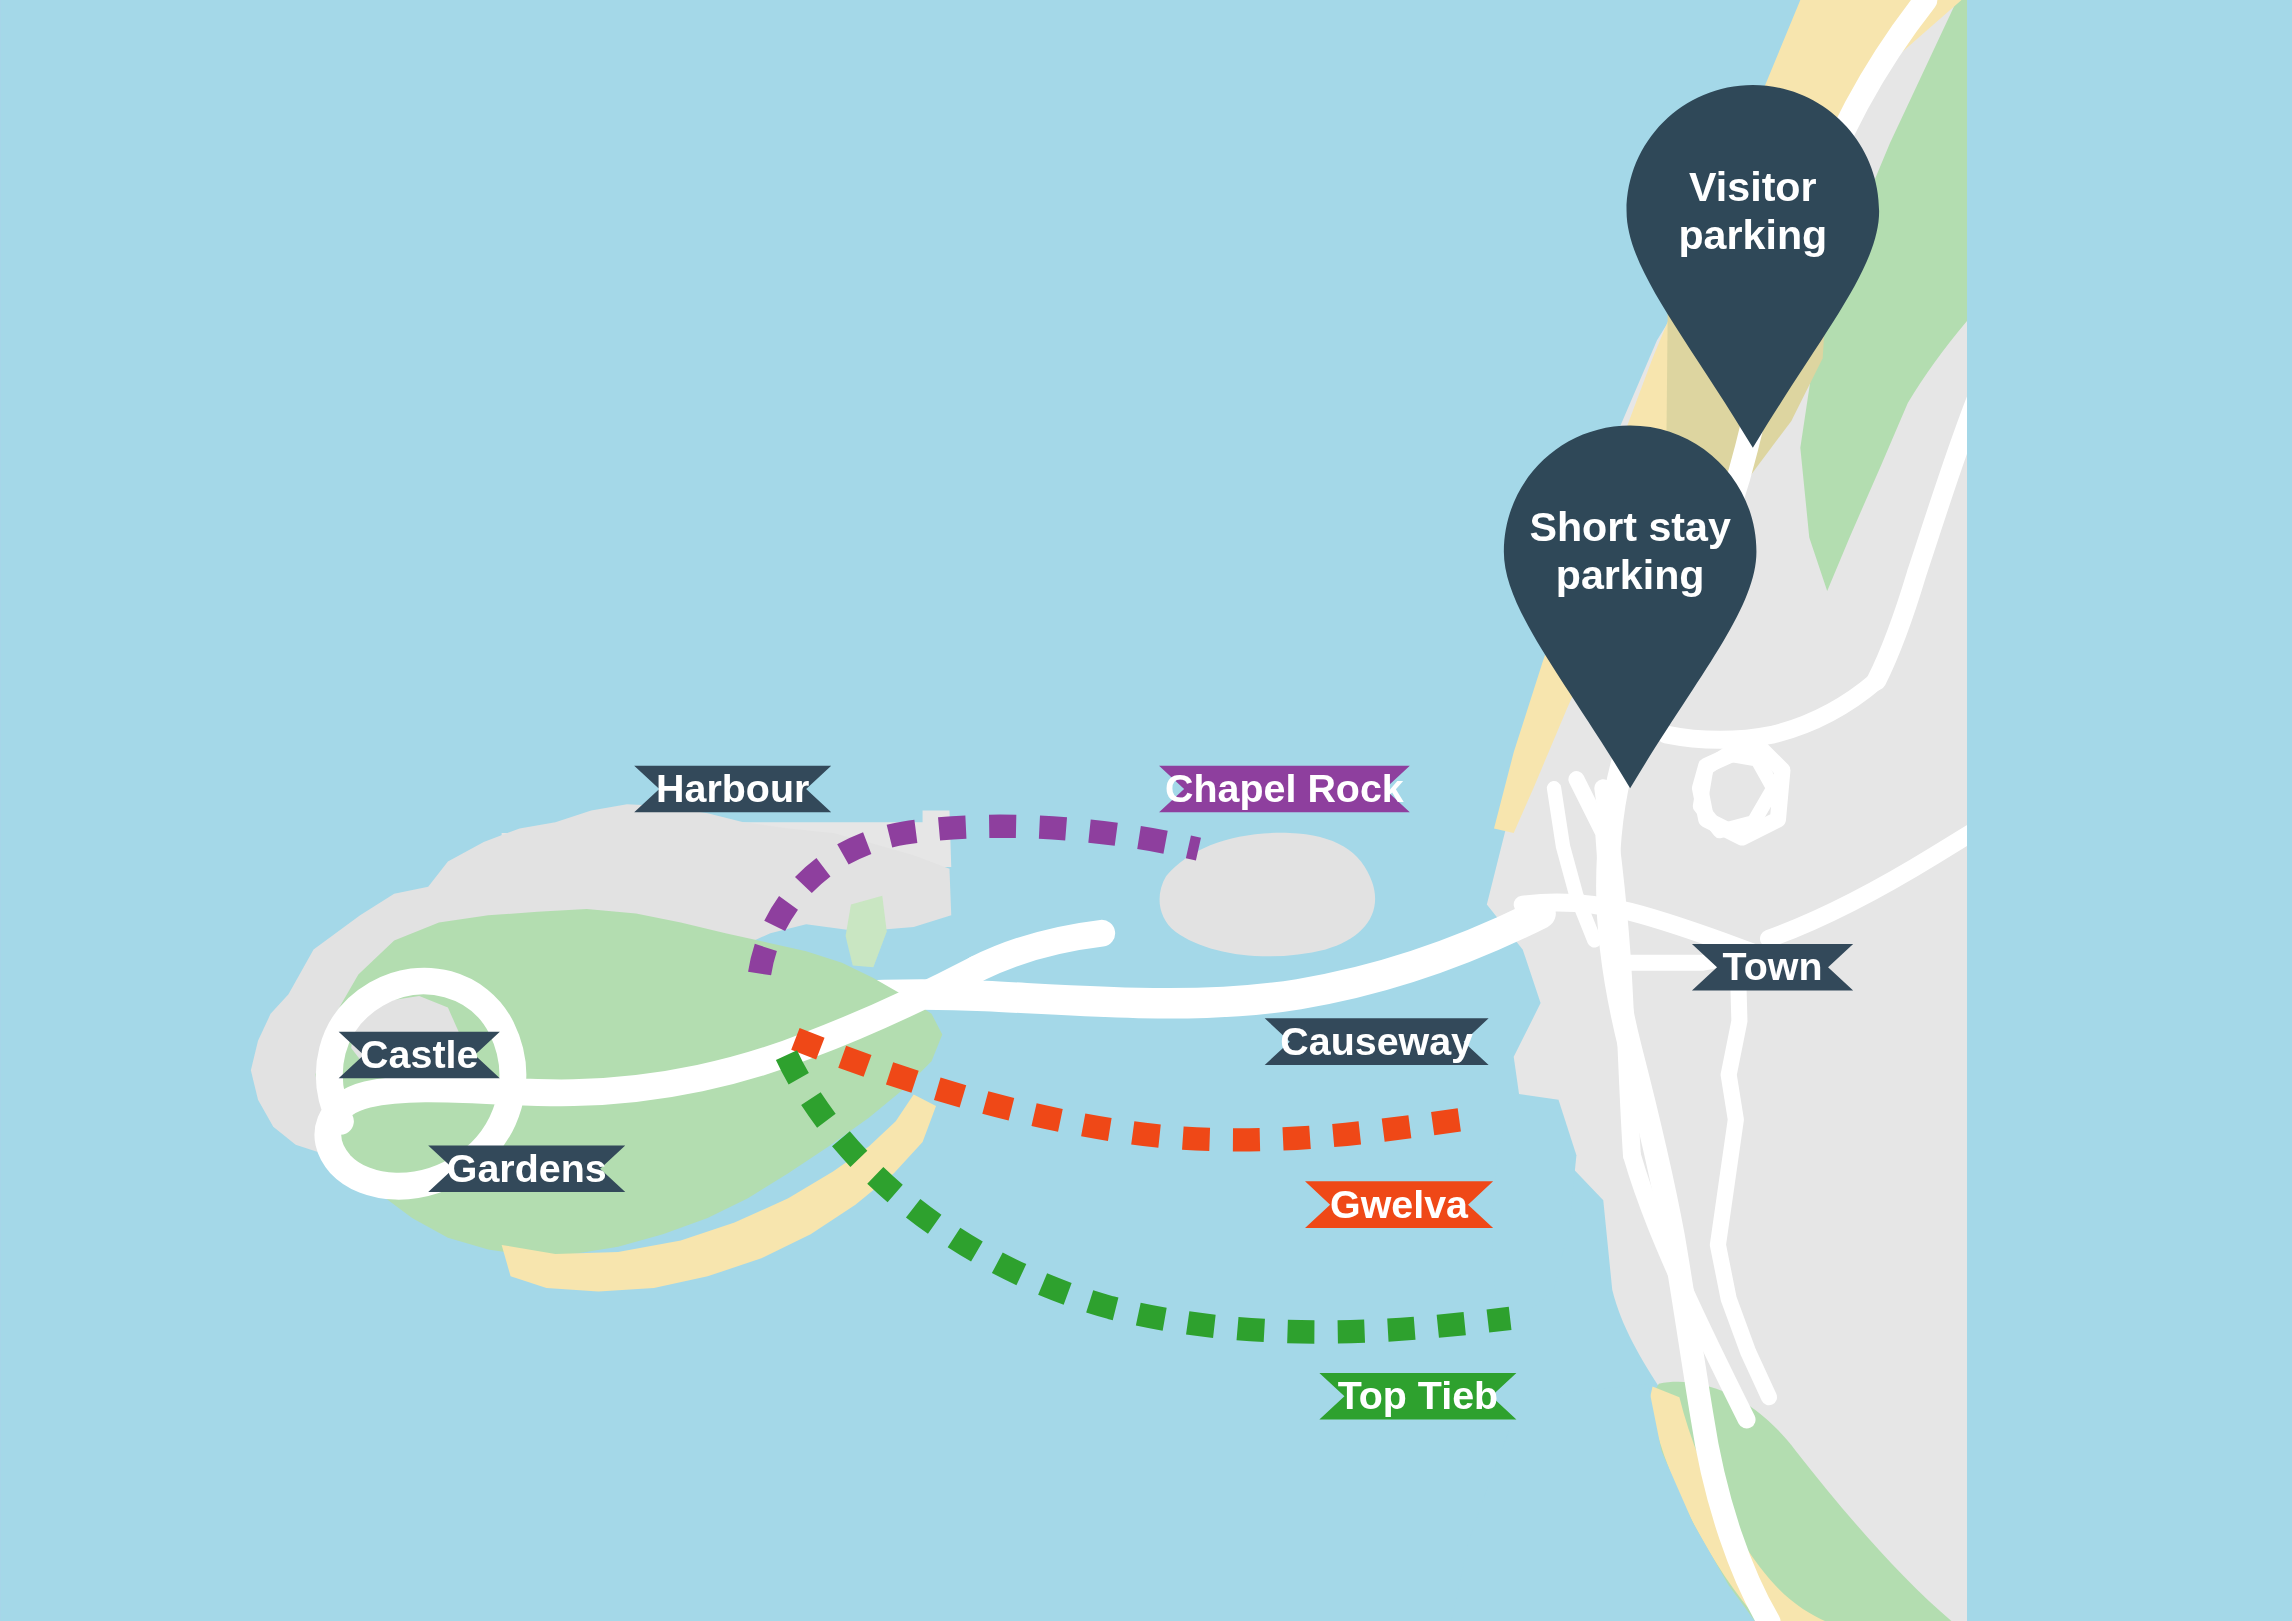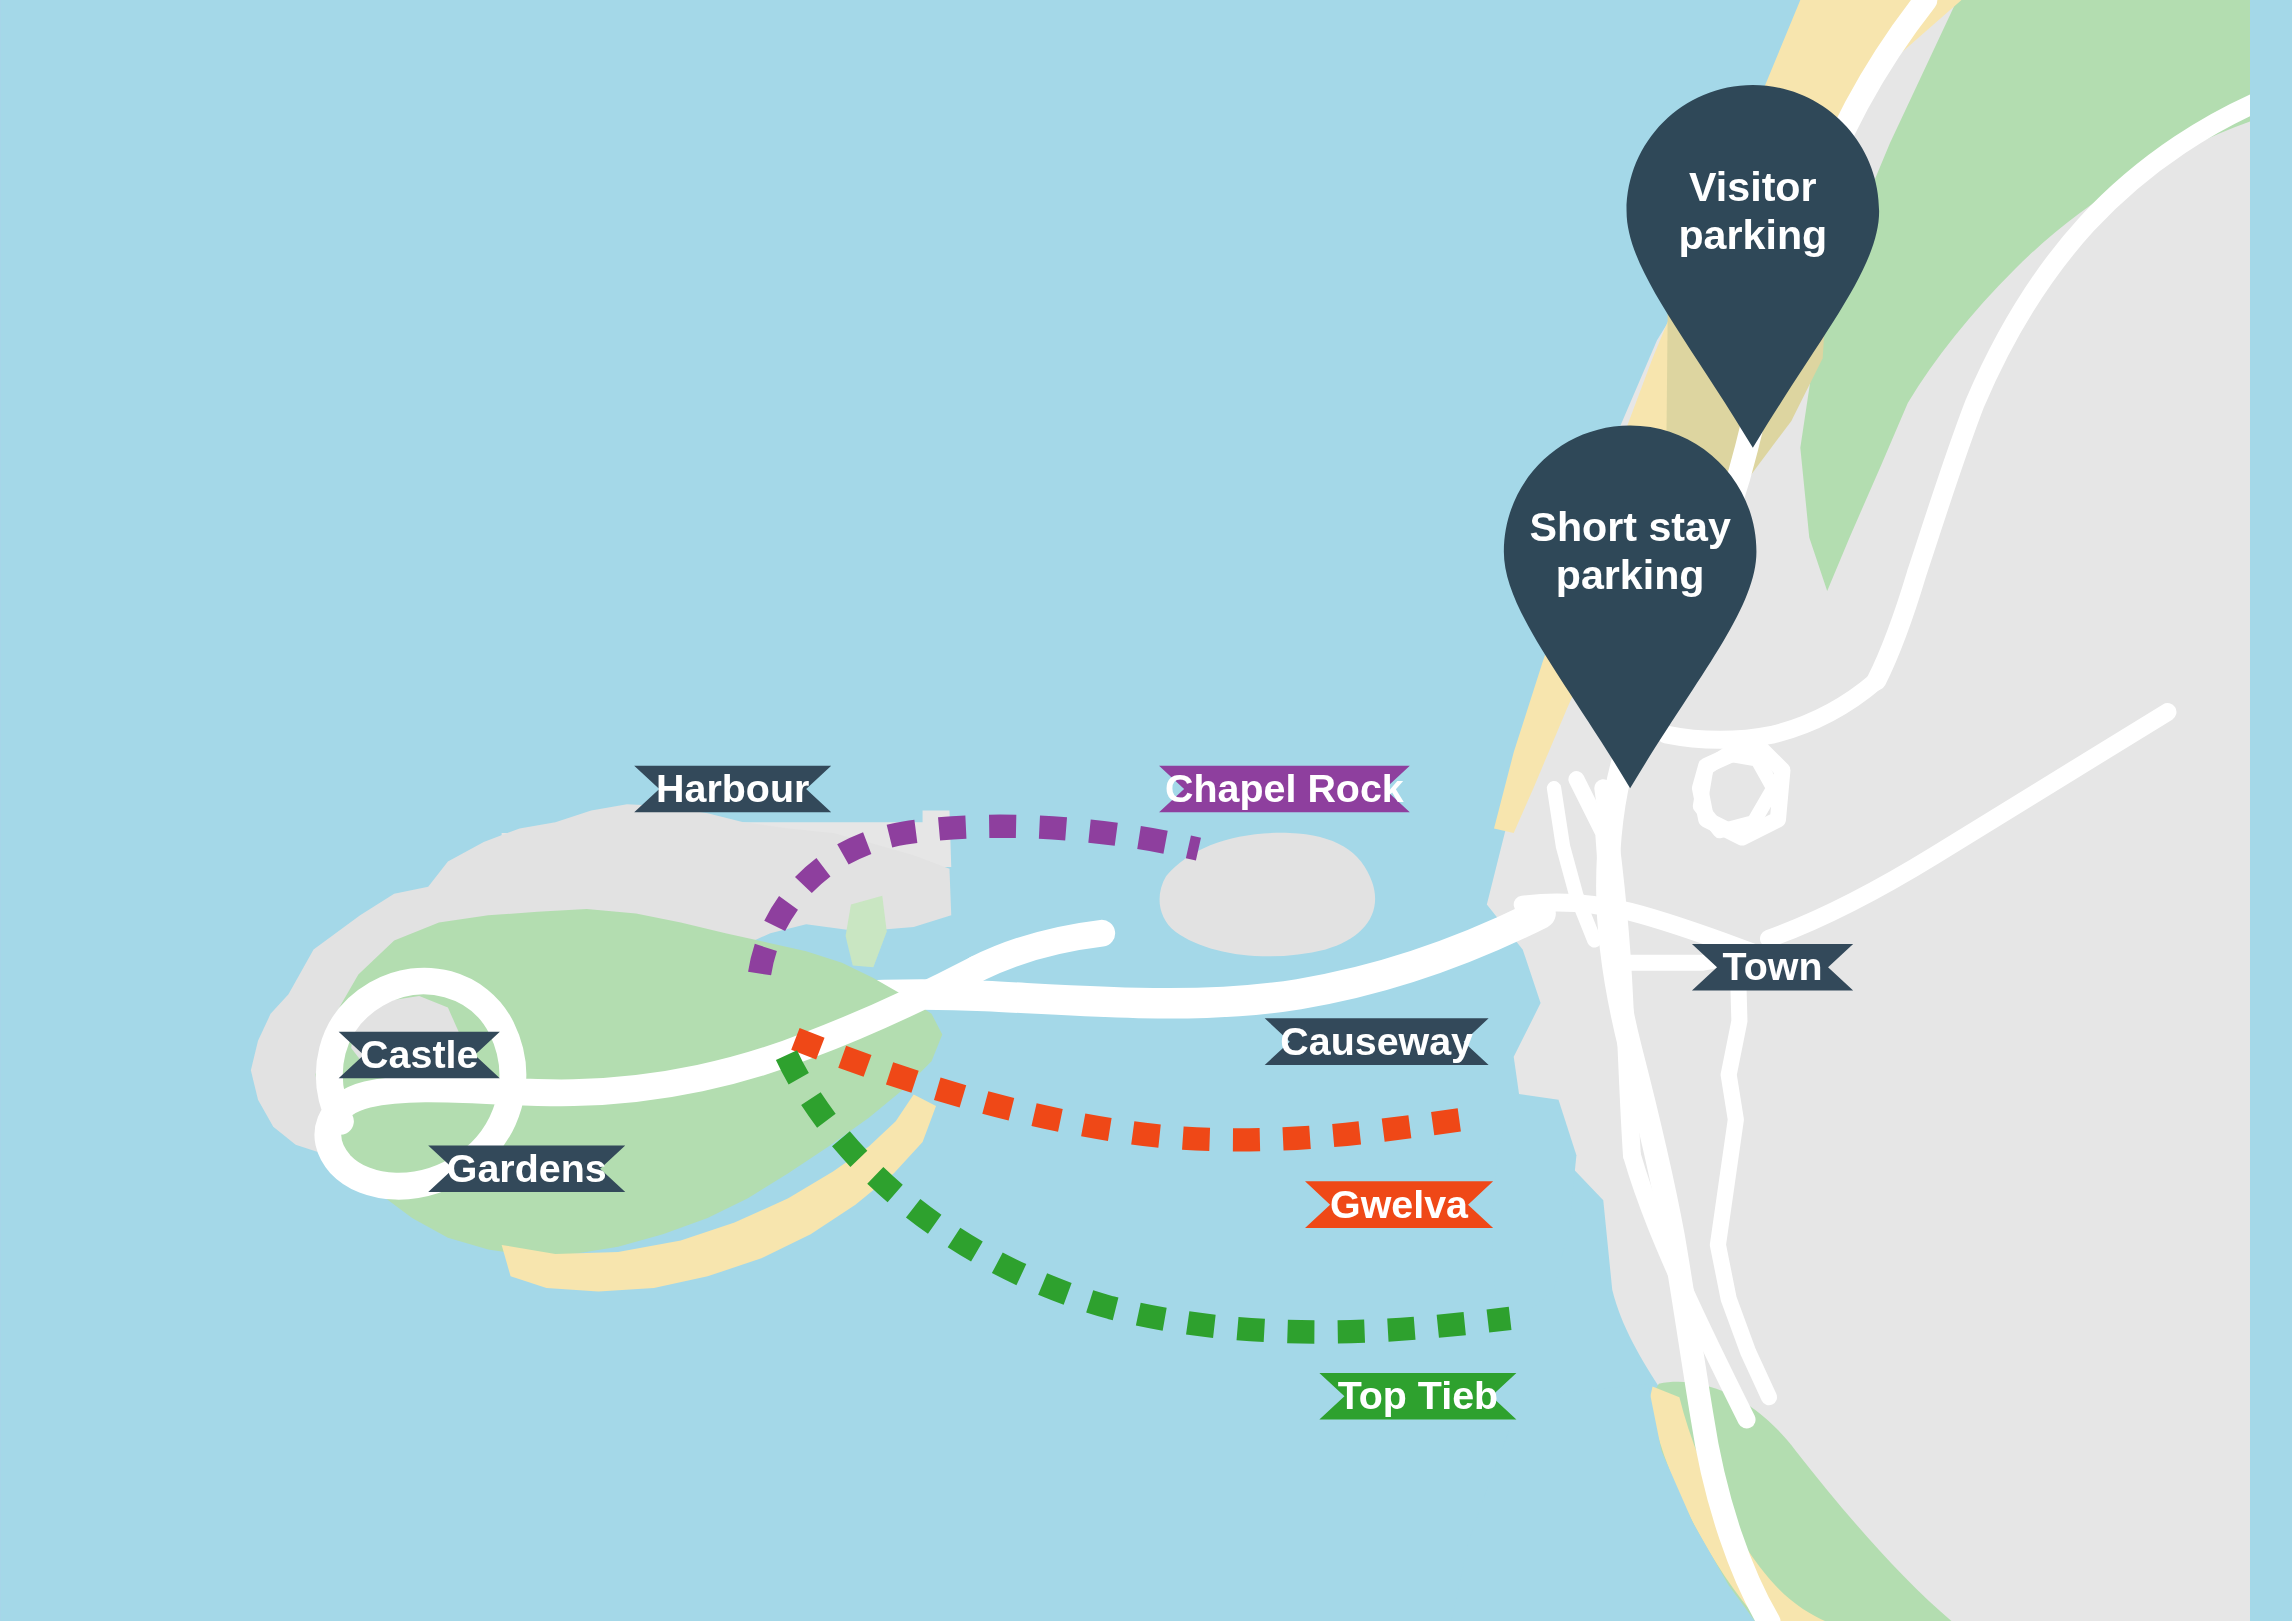--- a/index.html
+++ b/index.html
@@ -5,21 +5,21 @@
   html, body {
     margin: 0;
     padding: 0;
     background: #a4d8e8;
   }
   body {
     font-family: "Liberation Sans", sans-serif;
   }
   #map-root {
     position: relative;
-    width: 2250px;
+    width: 1967px;
     height: 1622px;
     overflow: hidden;
     background: #c4b5fd;
   }
   #map-svg {
     position: absolute;
     top: 0;
     left: 0;
     width: 2293px;
     height: 1622px;

